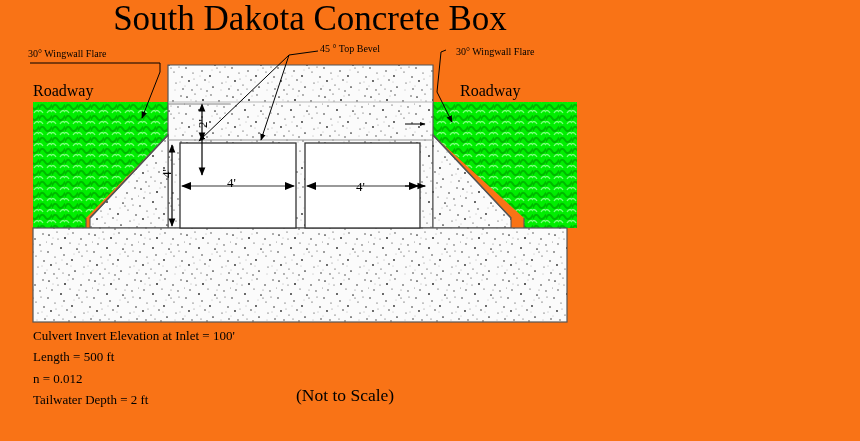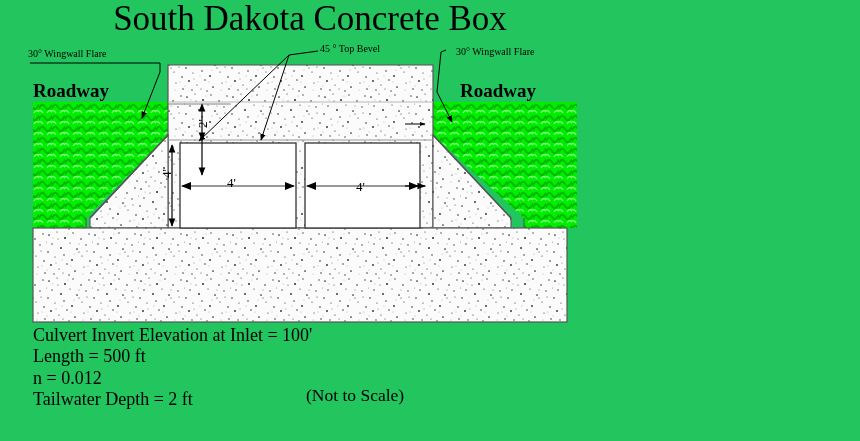--- a/index.html
+++ b/index.html
@@ -1,36 +1,36 @@
 <!DOCTYPE html>
 <html><head>
 <meta charset="utf-8">
 <style>
   html,body{margin:0;padding:0;background:#ffffff;}
   body{width:860px;height:441px;overflow:hidden;
        font-family:"Liberation Serif","DejaVu Serif",serif;color:#000;}
-  #stage{position:relative;width:860px;height:441px;background:#22c55e;}
+  #stage{position:relative;width:860px;height:441px;background:#f97316;}
 
   
   .title{position:absolute;left:0;top:-2px;width:620px;text-align:center;
          font-size:35px;line-height:42px;letter-spacing:0px;color:#000;white-space:nowrap;}
 
   
   .lbl{position:absolute;white-space:nowrap;color:#000;}
   .callout{font-size:10px;line-height:15px;}
-  .roadway-lbl{font-size:19px;line-height:22px;font-weight:bold;}
+  .roadway-lbl{font-size:16px;line-height:22px;}
   .dimtxt{font-size:13px;line-height:14px;}
 
   
   svg.layer{position:absolute;left:0;top:0;width:860px;height:441px;overflow:visible;}
 
   
   .notes{position:absolute;left:33px;top:325px;}
-  .notes div{font-size:18px;line-height:21.4px;white-space:nowrap;}
-  .nts{position:absolute;left:306px;top:385px;font-size:17.5px;white-space:nowrap;}
+  .notes div{font-size:13px;line-height:21.4px;white-space:nowrap;}
+  .nts{position:absolute;left:296px;top:385px;font-size:17.5px;white-space:nowrap;}
 </style>
 </head>
 <body>
 
 <div id="stage">
 
   <div class="title">South Dakota Concrete Box</div>
 
   <svg class="layer" viewBox="0 0 860 441" xmlns="http://www.w3.org/2000/svg">
     <defs>

